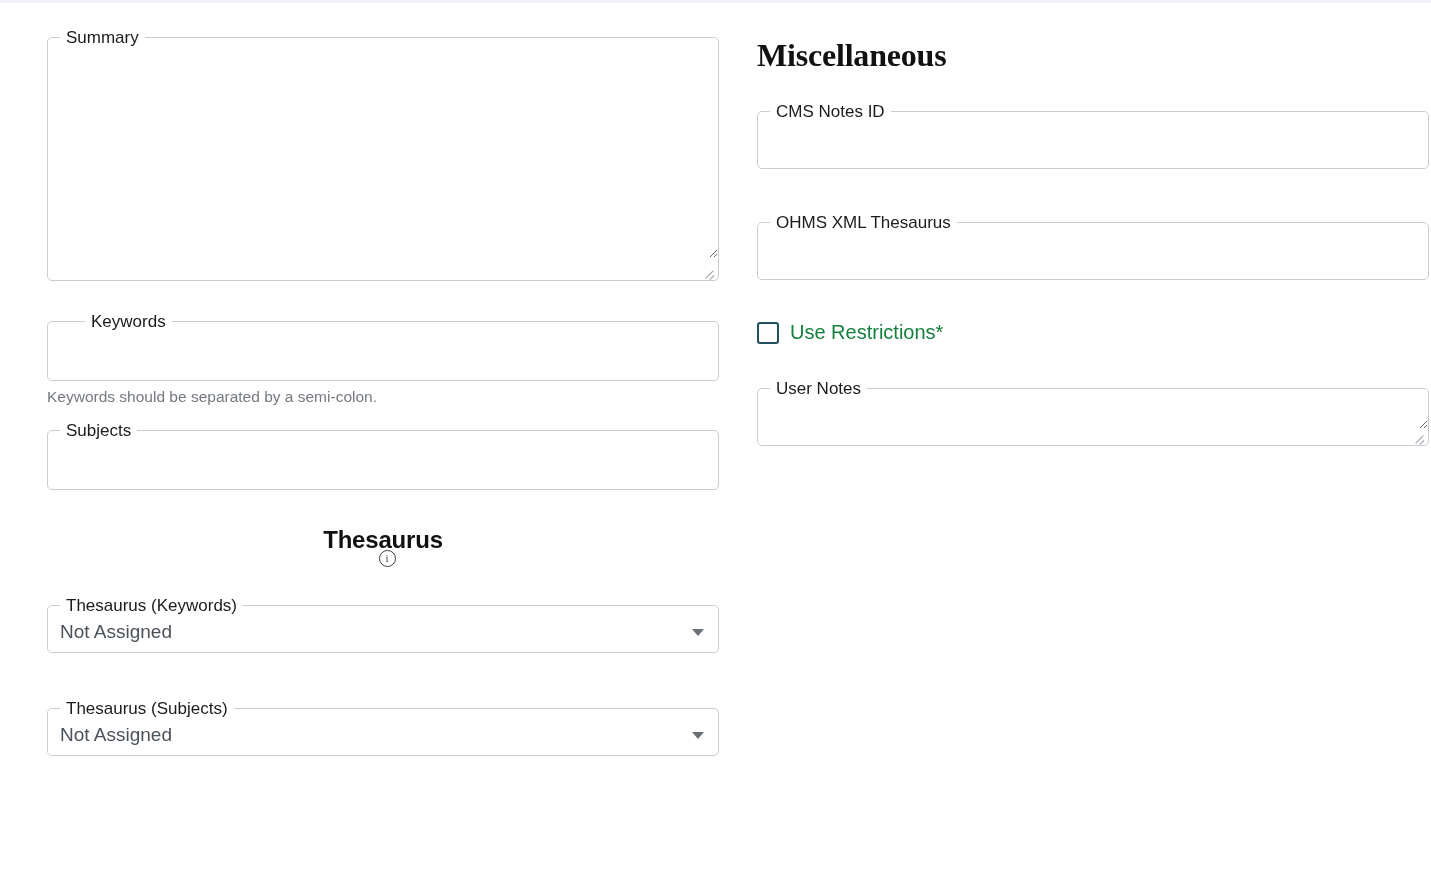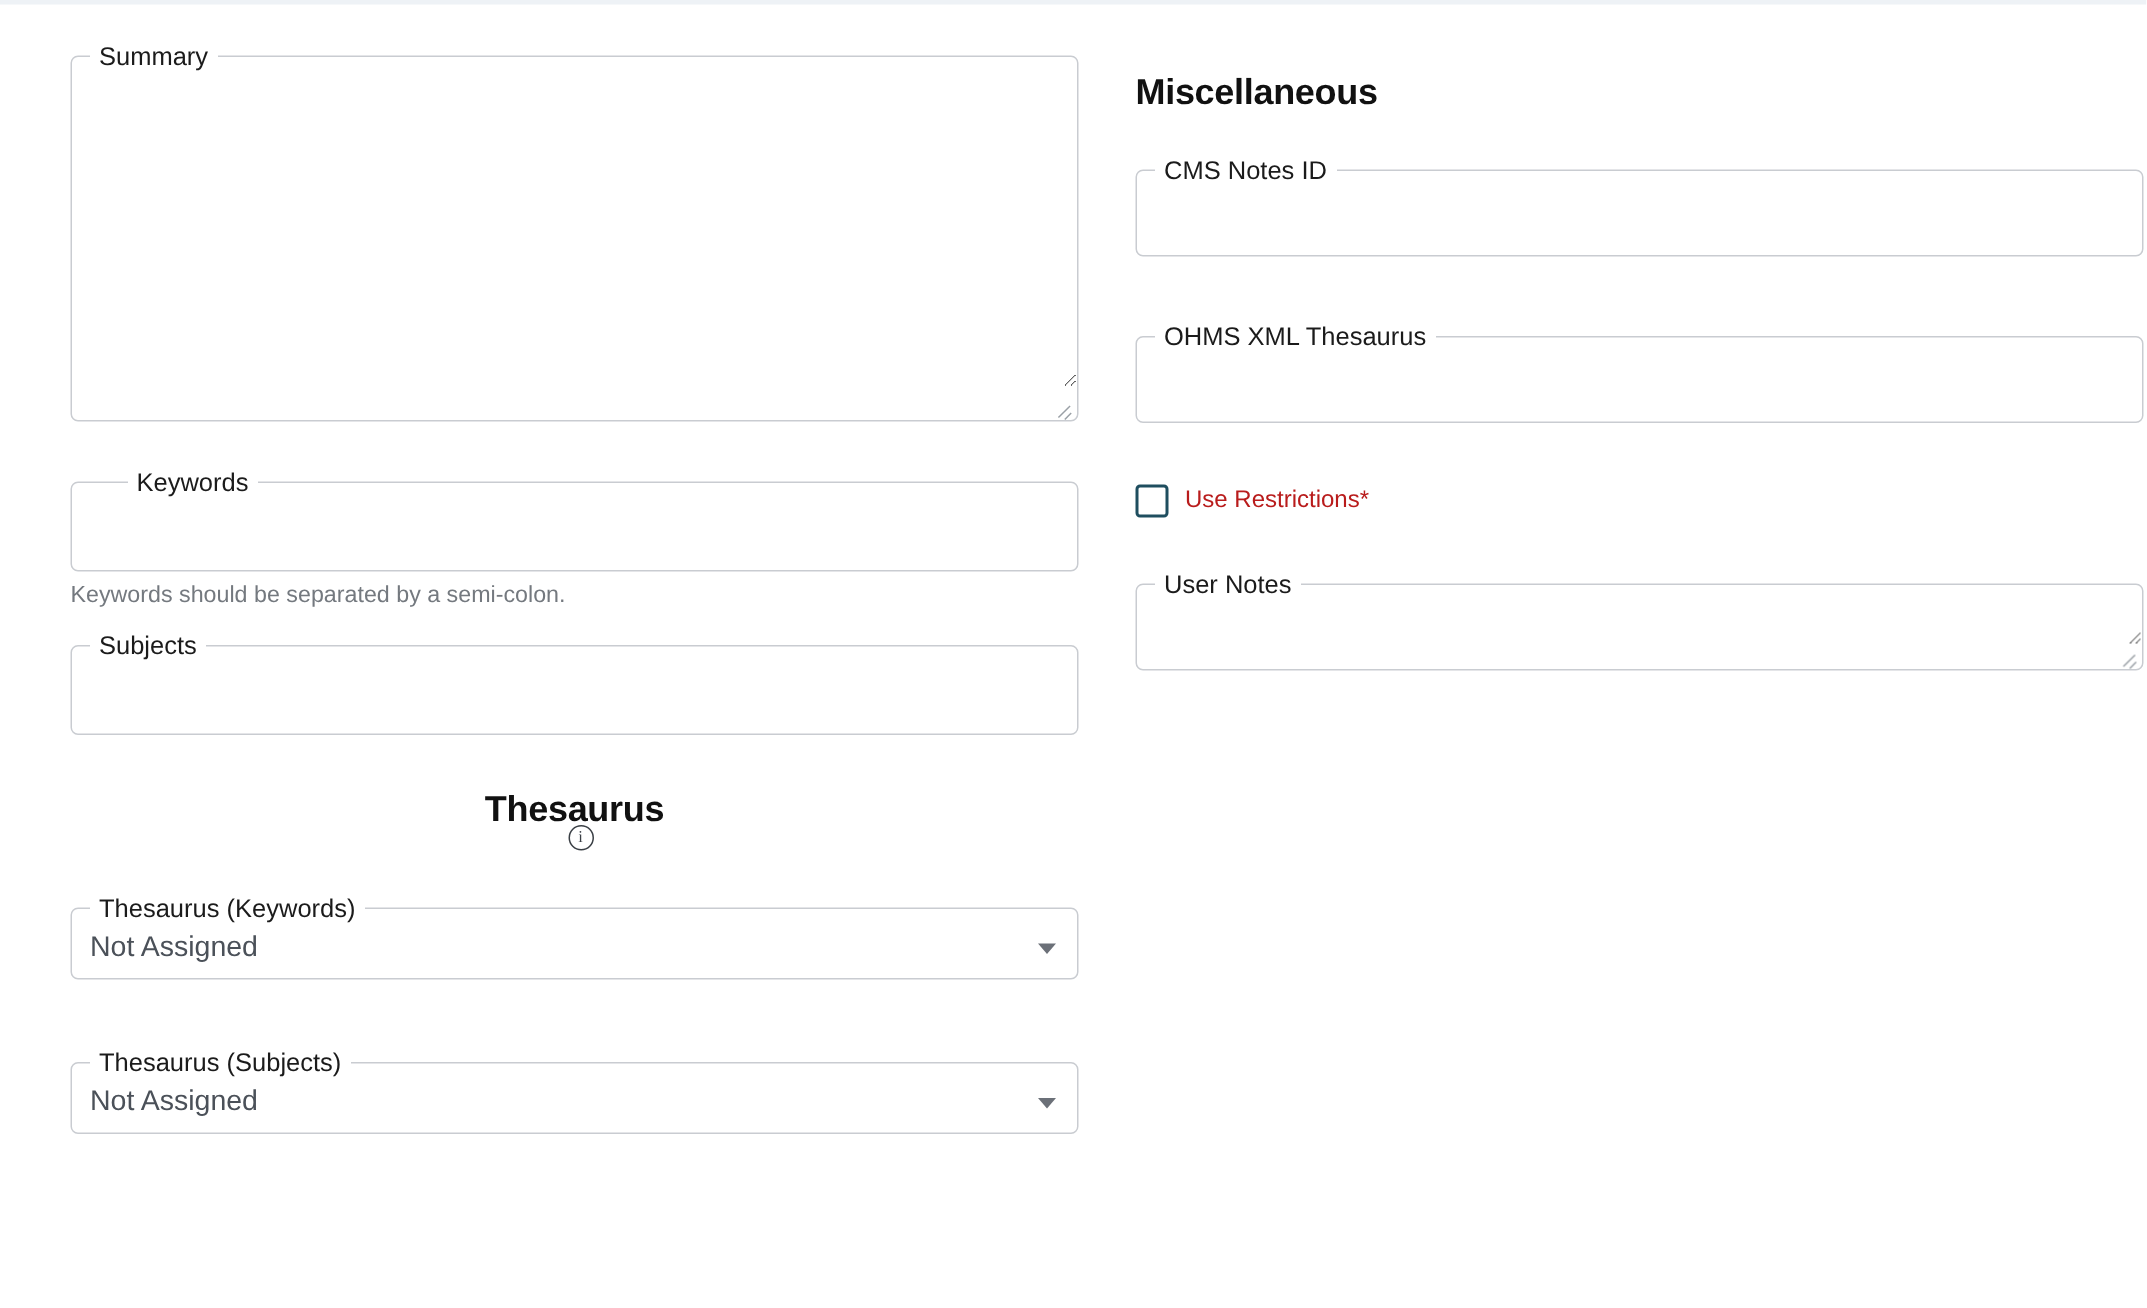--- a/index.html
+++ b/index.html
@@ -114,22 +114,22 @@
   }
   .checkbox {
     width: 22px;
     height: 22px;
     border: 2px solid #1f4e5f;
     border-radius: 3px;
     background: #fff;
     flex: 0 0 auto;
   }
   .check-label {
-    font-size: 16px;
-    color: #b91c1c;
+    font-size: 20px;
+    color: #15803d;
   }
 
   .info-icon {
     display: inline-flex;
     align-items: center;
     justify-content: center;
     width: 17px;
     height: 17px;
     border: 1.4px solid #3a3f45;
     border-radius: 50%;
@@ -215,21 +215,21 @@
     <fieldset class="field select-wrap" style="margin-top:47px; height:56px;">
       <legend>Thesaurus (Subjects)</legend>
       <div class="select-value">Not Assigned</div>
       <span class="caret"></span>
     </fieldset>
 
   </div>
 
   <div class="col-right">
 
-    <h2 class="section-title" style="margin-top:45px; font-size:24px;">Miscellaneous</h2>
+    <h2 class="section-title" style="margin-top:34px; font-size:32px;font-family:Liberation Serif, serif;">Miscellaneous</h2>
 
     <fieldset class="field" style="margin-top:29px; height:66px;">
       <legend>CMS Notes ID</legend>
       <input class="field-body" type="text" placeholder="" style="">
     </fieldset>
 
     <fieldset class="field" style="margin-top:45px; height:66px;">
       <legend>OHMS XML Thesaurus</legend>
       <input class="field-body" type="text" placeholder="" style="">
     </fieldset>

